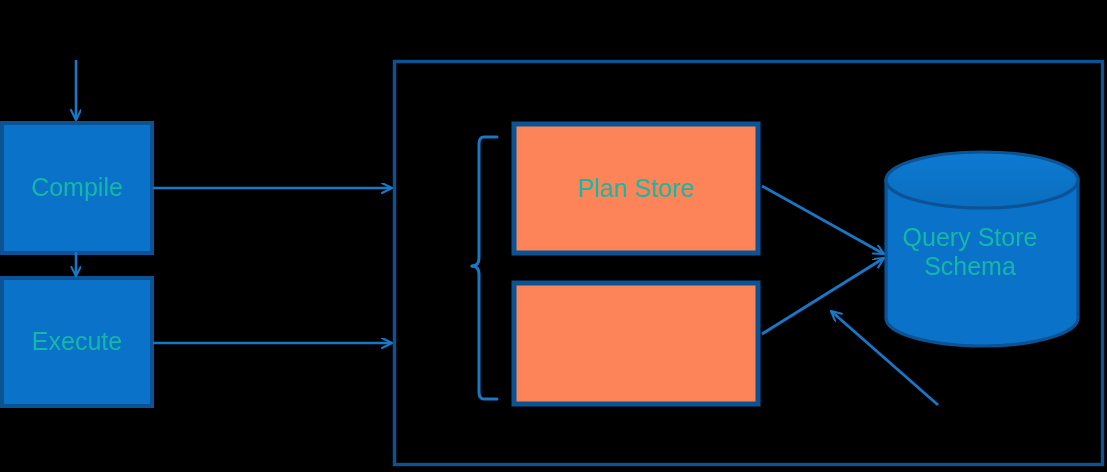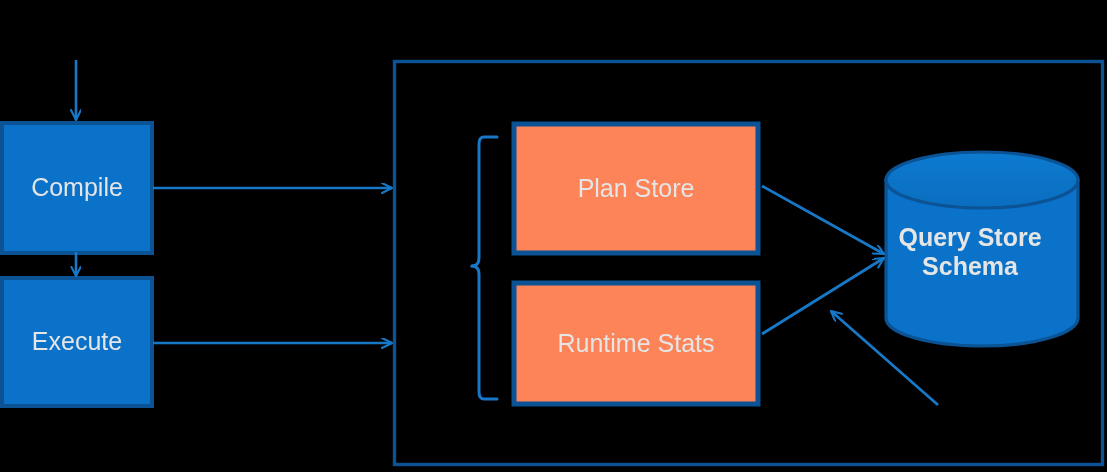--- a/index.html
+++ b/index.html
@@ -22,21 +22,21 @@
     top: 0;
     width: 1107px;
     height: 472px;
   }
   .node-label {
     position: absolute;
     display: flex;
     align-items: center;
     justify-content: center;
     text-align: center;
-    color: #e5e5e5;
+    color: #14b8a6;
     pointer-events: none;
     line-height: 1.18;
     white-space: pre-line;
   }
   .label-stage {
     font-size: 25px;
   }
   .label-store {
     font-size: 25px;
   }
@@ -99,18 +99,17 @@
 
     <line x1="938" y1="405" x2="831" y2="311" stroke="#1878C8" stroke-width="2.8" marker-end="url(#arrowOpen)"></line>
   </svg>
 
   <div class="node-label label-stage" style="left:2px; top:123px; width:150px; height:130px;">Compile</div>
 
   <div class="node-label label-store" style="left:514px; top:124px; width:244px; height:129px;">Plan Store</div>
 
   <div class="node-label label-stage" style="left:2px; top:278px; width:150px; height:128px;">Execute</div>
 
-  <div class="node-label label-store" style="left:514px; top:283px; width:244px; height:121px;">Runtime Stats</div>
 
-  <div class="node-label label-db" style="left:886px; top:186px; width:168px; height:132px;font-weight:bold;">Query Store
+  <div class="node-label label-db" style="left:886px; top:186px; width:168px; height:132px;">Query Store
 Schema</div>
 
 </div>
 
 </body></html>

